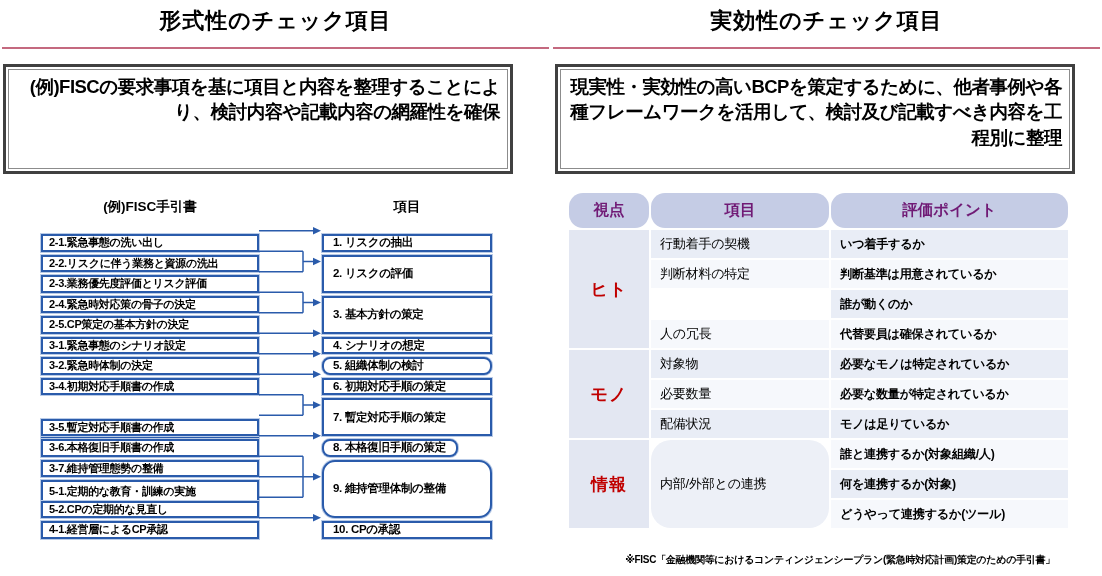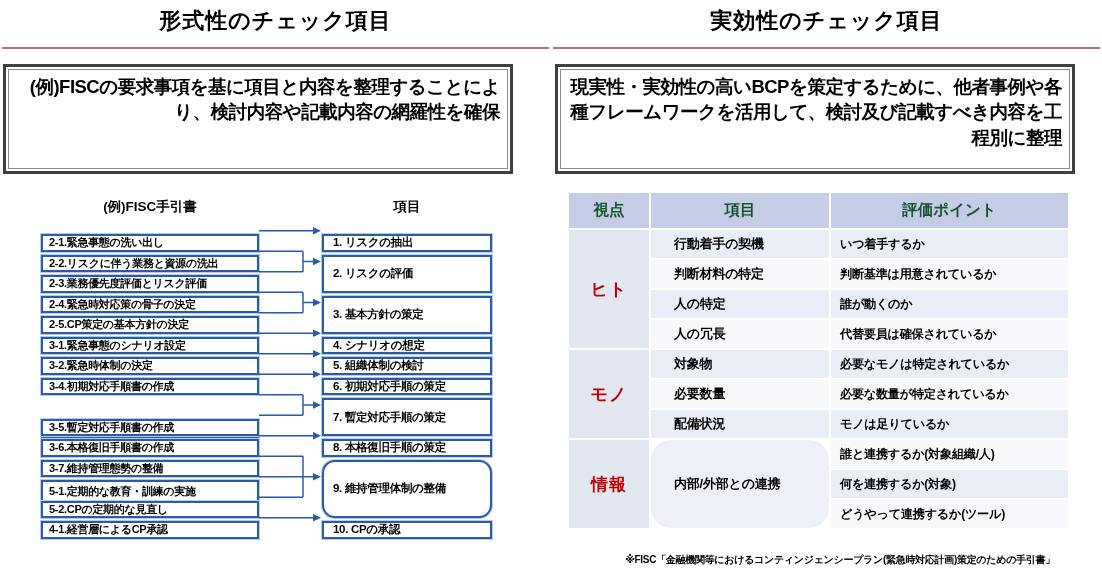--- a/index.html
+++ b/index.html
@@ -24,24 +24,24 @@
   .dbox.src{font-size:11px;padding-left:6px;}
   .dbox.tgt{font-size:11.5px;padding-left:9px;}
 
   svg.connectors{position:absolute;left:0;top:0;pointer-events:none;}
 
   .check-table{position:absolute;left:569px;top:193px;display:grid;
                grid-template-columns:80px 178px 237px;
                grid-template-rows:35px repeat(10,28px);
                gap:2px;background:#fff;}
   .check-table>div{display:flex;align-items:center;box-sizing:border-box;}
-  .th{background:#c5cce5;color:#14532d;font-size:15.5px;font-weight:700;justify-content:center;}
+  .th{background:#c5cce5;color:#701a75;font-size:15.5px;font-weight:700;justify-content:center;border-radius:14px;}
   .vp{background:#e3e7f2;color:#c00000;font-size:17px;font-weight:700;justify-content:center;
       letter-spacing:1px;}
-  .item{font-size:13px;font-weight:700;padding-left:23px;letter-spacing:-0.2px;}
+  .item{font-size:13px;font-weight:400;padding-left:9px;letter-spacing:-0.2px;}
   .point{font-size:12.2px;font-weight:700;padding-left:9px;letter-spacing:-0.3px;}
   .stripe-a{background:#e9edf6;}
   .stripe-b{background:#f6f8fc;}
   .span-item{background:#edf0f7;border-radius:20px;}
 
   .footnote{position:absolute;left:590px;top:553px;width:500px;text-align:center;
             font-size:10px;font-weight:700;letter-spacing:-0.3px;}
 </style>
 </head>
 <body>
@@ -71,24 +71,24 @@
         <div class="dbox src" style="left: 41px; top: 447.5px; width: 218px; height: 17.5px;">3-7.維持管理態勢の整備</div>
         <div class="dbox src" style="left: 41px; top: 468px; width: 218px; height: 22px;">5-1.定期的な教育・訓練の実施</div>
         <div class="dbox src" style="left: 41px; top: 488.5px; width: 218px; height: 17.5px;">5-2.CPの定期的な見直し</div>
         <div class="dbox src" style="left: 41px; top: 509px; width: 218px; height: 17.5px;">4-1.経営層によるCP承認</div>
       </div>
     <div id="target-boxes">
         <div class="dbox tgt" style="left: 322px; top: 222px; width: 170px; height: 17.5px;">1. リスクの抽出</div>
         <div class="dbox tgt" style="left: 322px; top: 242.5px; width: 170px; height: 38px;">2. リスクの評価</div>
         <div class="dbox tgt" style="left: 322px; top: 283.5px; width: 170px; height: 38px;">3. 基本方針の策定</div>
         <div class="dbox tgt" style="left: 322px; top: 324.5px; width: 170px; height: 17.5px;">4. シナリオの想定</div>
-        <div class="dbox tgt" style="left: 322px; top: 345px; width: 170px; height: 17.5px;">5. 組織体制の検討</div>
+        <div class="dbox tgt" style="left: 322px; top: 345px; width: 170px; height: 17.5px; border-radius: 8px;">5. 組織体制の検討</div>
         <div class="dbox tgt" style="left: 322px; top: 365.5px; width: 170px; height: 17.5px;">6. 初期対応手順の策定</div>
         <div class="dbox tgt" style="left: 322px; top: 386px; width: 170px; height: 38px;">7. 暫定対応手順の策定</div>
-        <div class="dbox tgt" style="left: 322px; top: 427px; width: 170px; height: 17.5px;">8. 本格復旧手順の策定</div>
+        <div class="dbox tgt" style="left: 322px; top: 427px; width: 136px; height: 17.5px; border-radius: 8px;">8. 本格復旧手順の策定</div>
         <div class="dbox tgt" style="left: 322px; top: 447.5px; width: 170px; height: 58.5px; border-radius: 13px;">9. 維持管理体制の整備</div>
         <div class="dbox tgt" style="left: 322px; top: 509px; width: 170px; height: 17.5px;">10. CPの承認</div>
       </div>
     <svg id="connectors" class="connectors" width="1102" height="576">
         <line x1="259" y1="230.75" x2="315" y2="230.75" stroke="#2a5bab" stroke-width="1.5"></line>
         <polygon points="321,230.75 313,226.95 313,234.55" fill="#2a5bab"></polygon>
         <line x1="259" y1="251.25" x2="303" y2="251.25" stroke="#2a5bab" stroke-width="1.5"></line>
         <line x1="259" y1="271.75" x2="303" y2="271.75" stroke="#2a5bab" stroke-width="1.5"></line>
         <line x1="303" y1="251.25" x2="303" y2="271.75" stroke="#2a5bab" stroke-width="1.5"></line>
         <line x1="303" y1="261.5" x2="315" y2="261.5" stroke="#2a5bab" stroke-width="1.5"></line>
@@ -130,21 +130,20 @@
     </div>
     <div id="check-table" class="check-table">
         <div class="th" style="grid-area: 1 / 1;">視点</div>
         <div class="th" style="grid-area: 1 / 2;">項目</div>
         <div class="th" style="grid-area: 1 / 3;">評価ポイント</div>
         <div class="vp" style="grid-area: 2 / 1 / span 4;">ヒト</div>
         <div class="item stripe-a" style="grid-area: 2 / 2;">行動着手の契機</div>
         <div class="point stripe-a" style="grid-area: 2 / 3;">いつ着手するか</div>
         <div class="item stripe-b" style="grid-area: 3 / 2;">判断材料の特定</div>
         <div class="point stripe-b" style="grid-area: 3 / 3;">判断基準は用意されているか</div>
-        <div class="item stripe-a" style="grid-area: 4 / 2;">人の特定</div>
         <div class="point stripe-a" style="grid-area: 4 / 3;">誰が動くのか</div>
         <div class="item stripe-b" style="grid-area: 5 / 2;">人の冗長</div>
         <div class="point stripe-b" style="grid-area: 5 / 3;">代替要員は確保されているか</div>
         <div class="vp" style="grid-area: 6 / 1 / span 3;">モノ</div>
         <div class="item stripe-a" style="grid-area: 6 / 2;">対象物</div>
         <div class="point stripe-a" style="grid-area: 6 / 3;">必要なモノは特定されているか</div>
         <div class="item stripe-b" style="grid-area: 7 / 2;">必要数量</div>
         <div class="point stripe-b" style="grid-area: 7 / 3;">必要な数量が特定されているか</div>
         <div class="item stripe-a" style="grid-area: 8 / 2;">配備状況</div>
         <div class="point stripe-a" style="grid-area: 8 / 3;">モノは足りているか</div>

